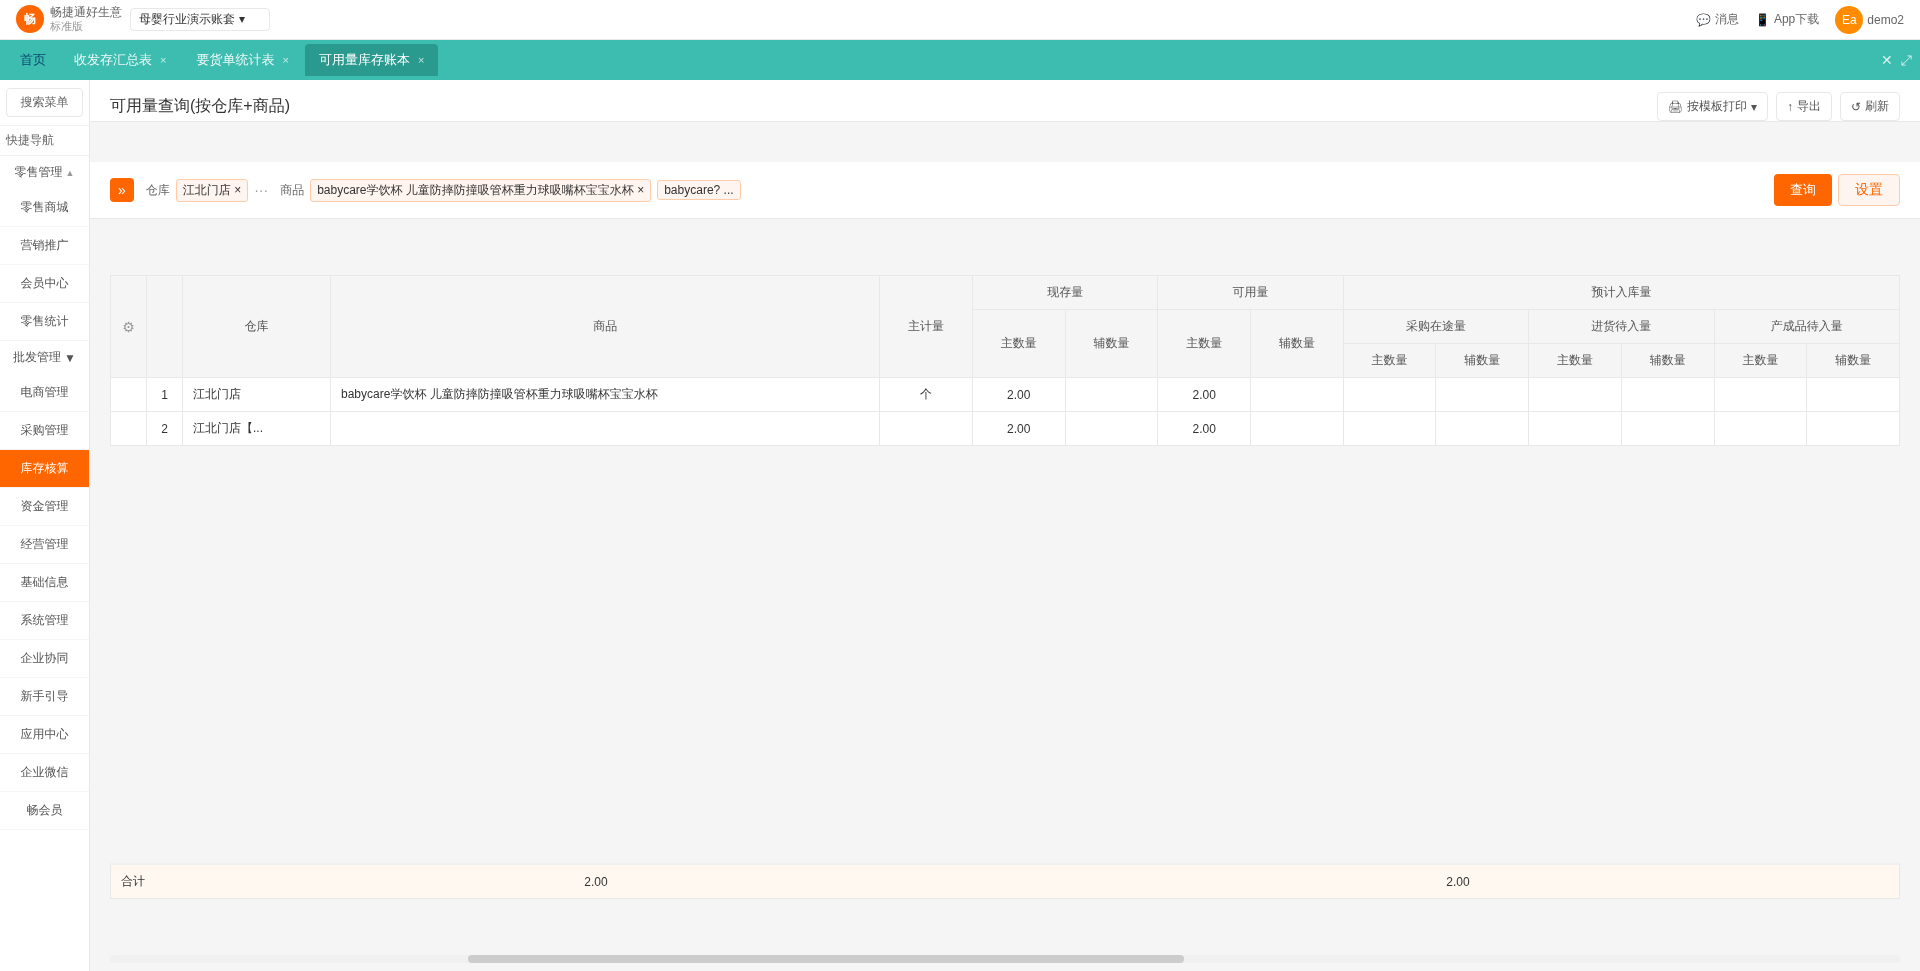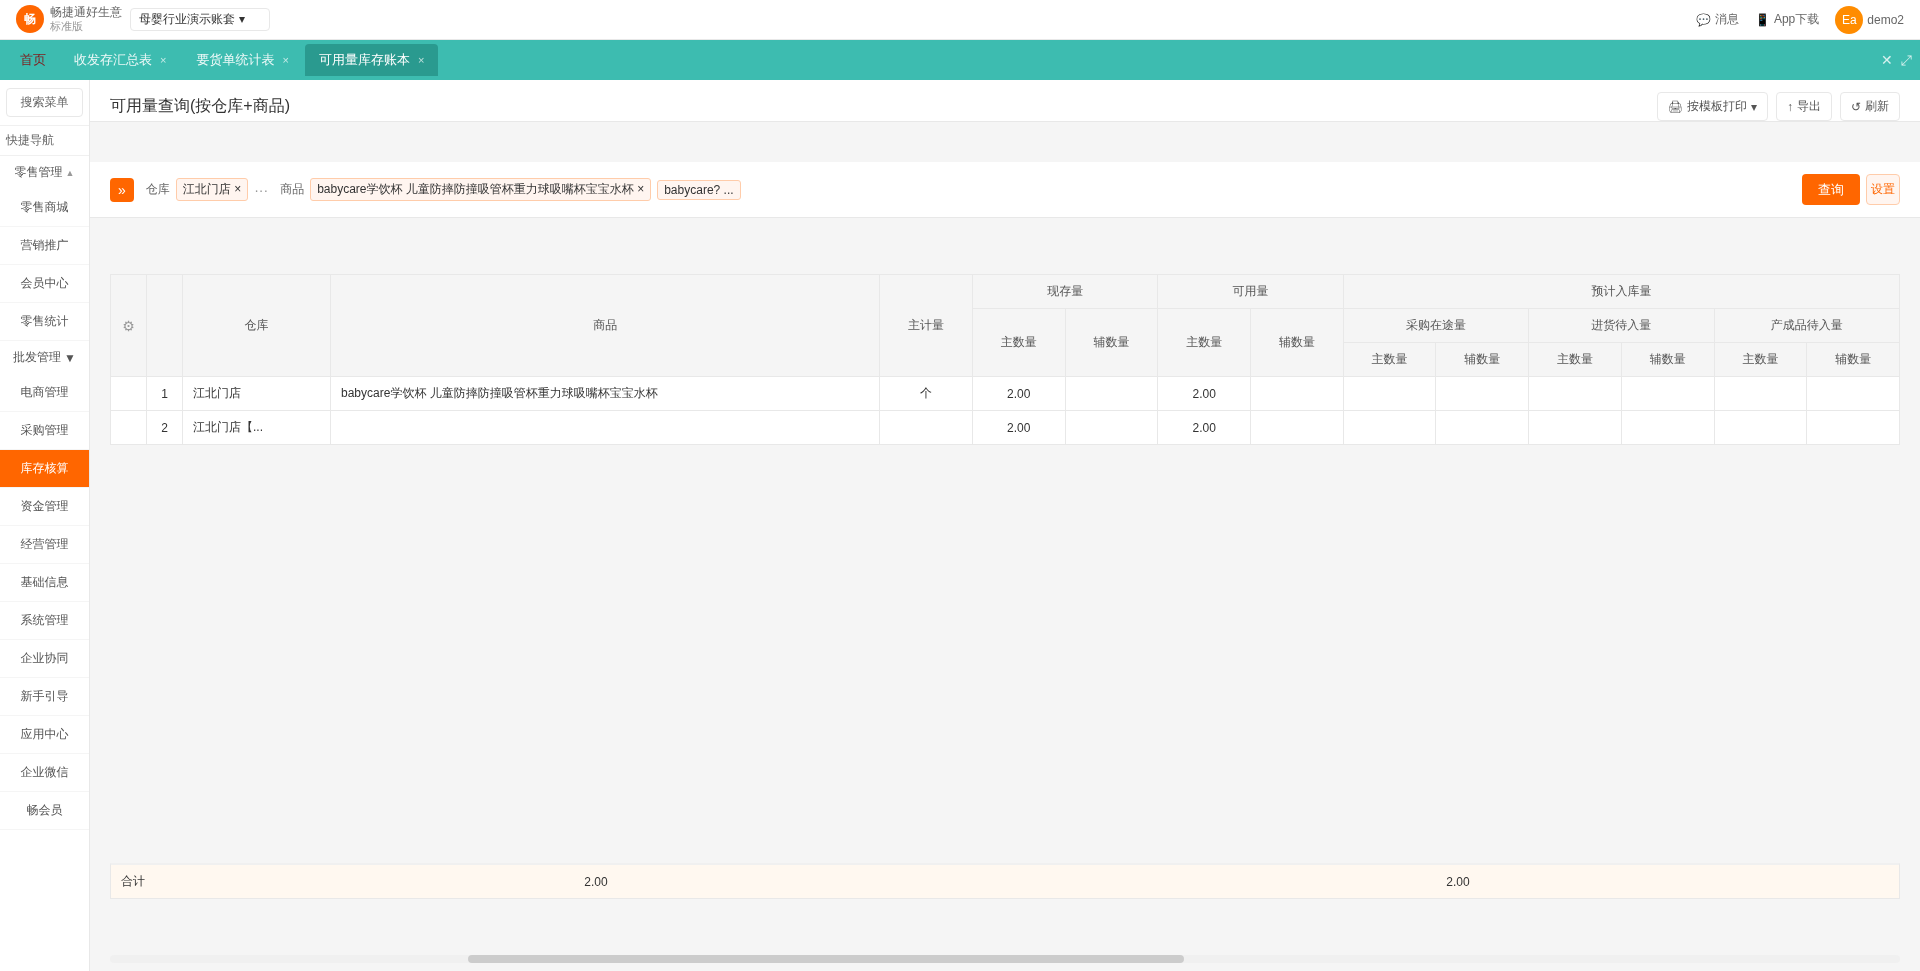--- a/index.html
+++ b/index.html
@@ -74,21 +74,21 @@
     }
     .nav-tab.active {
       background: #2a9a8f;
       color: #fff; font-weight: 500;
     }
     .nav-tab-close {
       font-size: 11px; color: rgba(255,255,255,0.7);
       cursor: pointer; margin-left: 2px;
     }
     .nav-tab-home {
-      color: #7f1d1d; font-size: 13px; padding: 0 12px;
+      color: #0c4a6e; font-size: 13px; padding: 0 12px;
     }
     .nav-spacer { flex: 1; }
     .nav-controls { display: flex; gap: 8px; color: rgba(255,255,255,0.8); cursor: pointer; font-size: 14px; }
 
     
     .main-layout {
       display: flex;
       flex: 1;
       overflow: hidden;
     }
@@ -191,21 +191,21 @@
       border-radius: 3px; padding: 2px 6px; font-size: 12px; color: #333;
     }
     .filter-more { color: #999; font-size: 14px; cursor: pointer; }
     .filter-actions { margin-left: auto; display: flex; gap: 6px; }
     .btn-query {
       background: #ff6600; color: #fff; border: none;
       padding: 6px 16px; border-radius: 4px; cursor: pointer; font-size: 13px;
     }
     .btn-setting {
       background: #fff5f0; color: #ff6600; border: 1px solid #ffccaa;
-      padding: 6px 4px; border-radius: 4px; cursor: pointer; font-size: 12px;
+      padding: 6px 16px; border-radius: 4px; cursor: pointer; font-size: 14px;
     }
 
     
     .table-container {
       flex: 1;
       overflow: auto;
       padding: 16px 20px;
     }
     .data-table {
       width: 100%;

